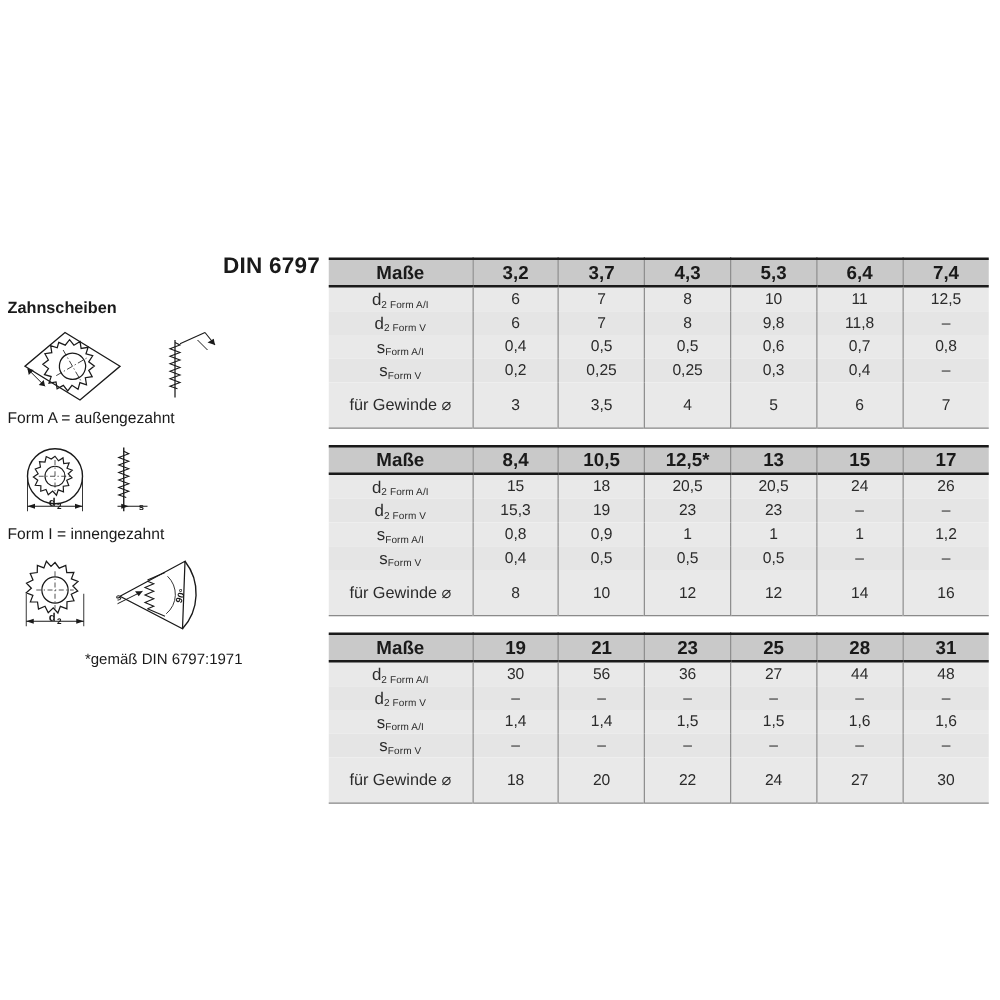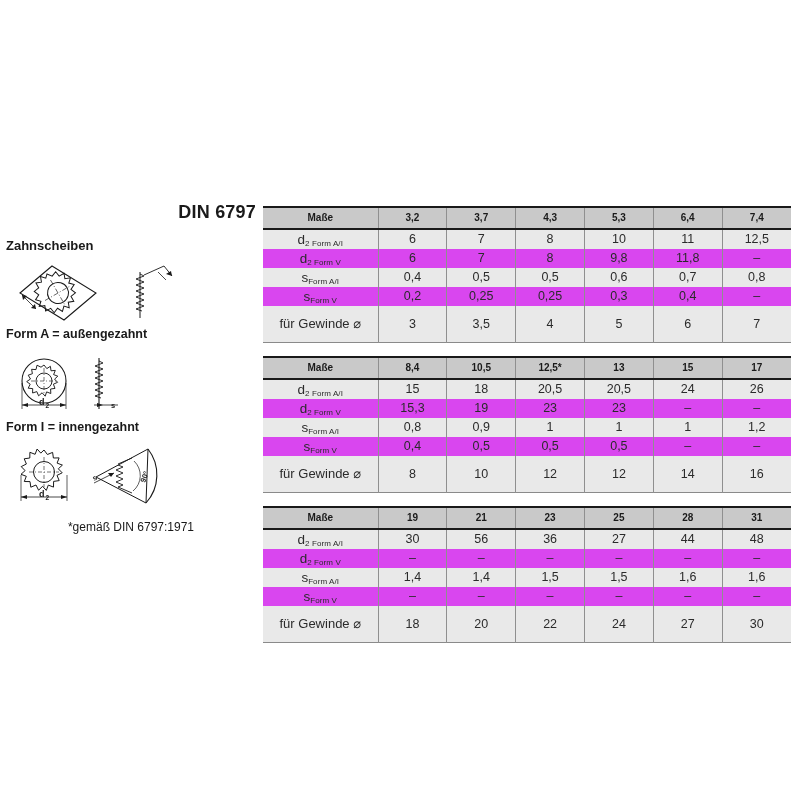--- a/index.html
+++ b/index.html
@@ -46,21 +46,21 @@
     margin-bottom: 2px;
   }
 
   .form-figure {
     height: 62px;
     position: relative;
   }
 
   .form-caption {
     font-size: 12.5px;
-    font-weight: bold;
+    font-weight: normal;
     color: #1a1a1a;
     line-height: 1;
     margin: 4px 0 14px 0;
     white-space: nowrap;
   }
 
   #footnote {
     font-size: 12px;
     color: #1a1a1a;
     line-height: 1;
@@ -108,31 +108,31 @@
     border-left: none;
   }
   .spec-table th:last-child,
   .spec-table td:last-child {
     border-right: none;
   }
 
   .spec-table thead th {
     background: #c9c9c9;
     font-weight: bold;
-    font-size: 10px;
+    font-size: 15px;
     color: #1a1a1a;
     height: 20px;
     border-bottom: 2.2px solid #1a1a1a;
   }
 
   .spec-table tbody tr.shade td {
     background: #e9e9e9;
   }
   .spec-table tbody tr.plain td {
-    background: #d946ef;
+    background: #e5e5e5;
   }
 
   .spec-table tbody td.row-label {
     font-size: 12.5px;
     color: #2b2b2b;
   }
 
   .spec-table tbody tr:last-child td {
     height: 36px;
   }

